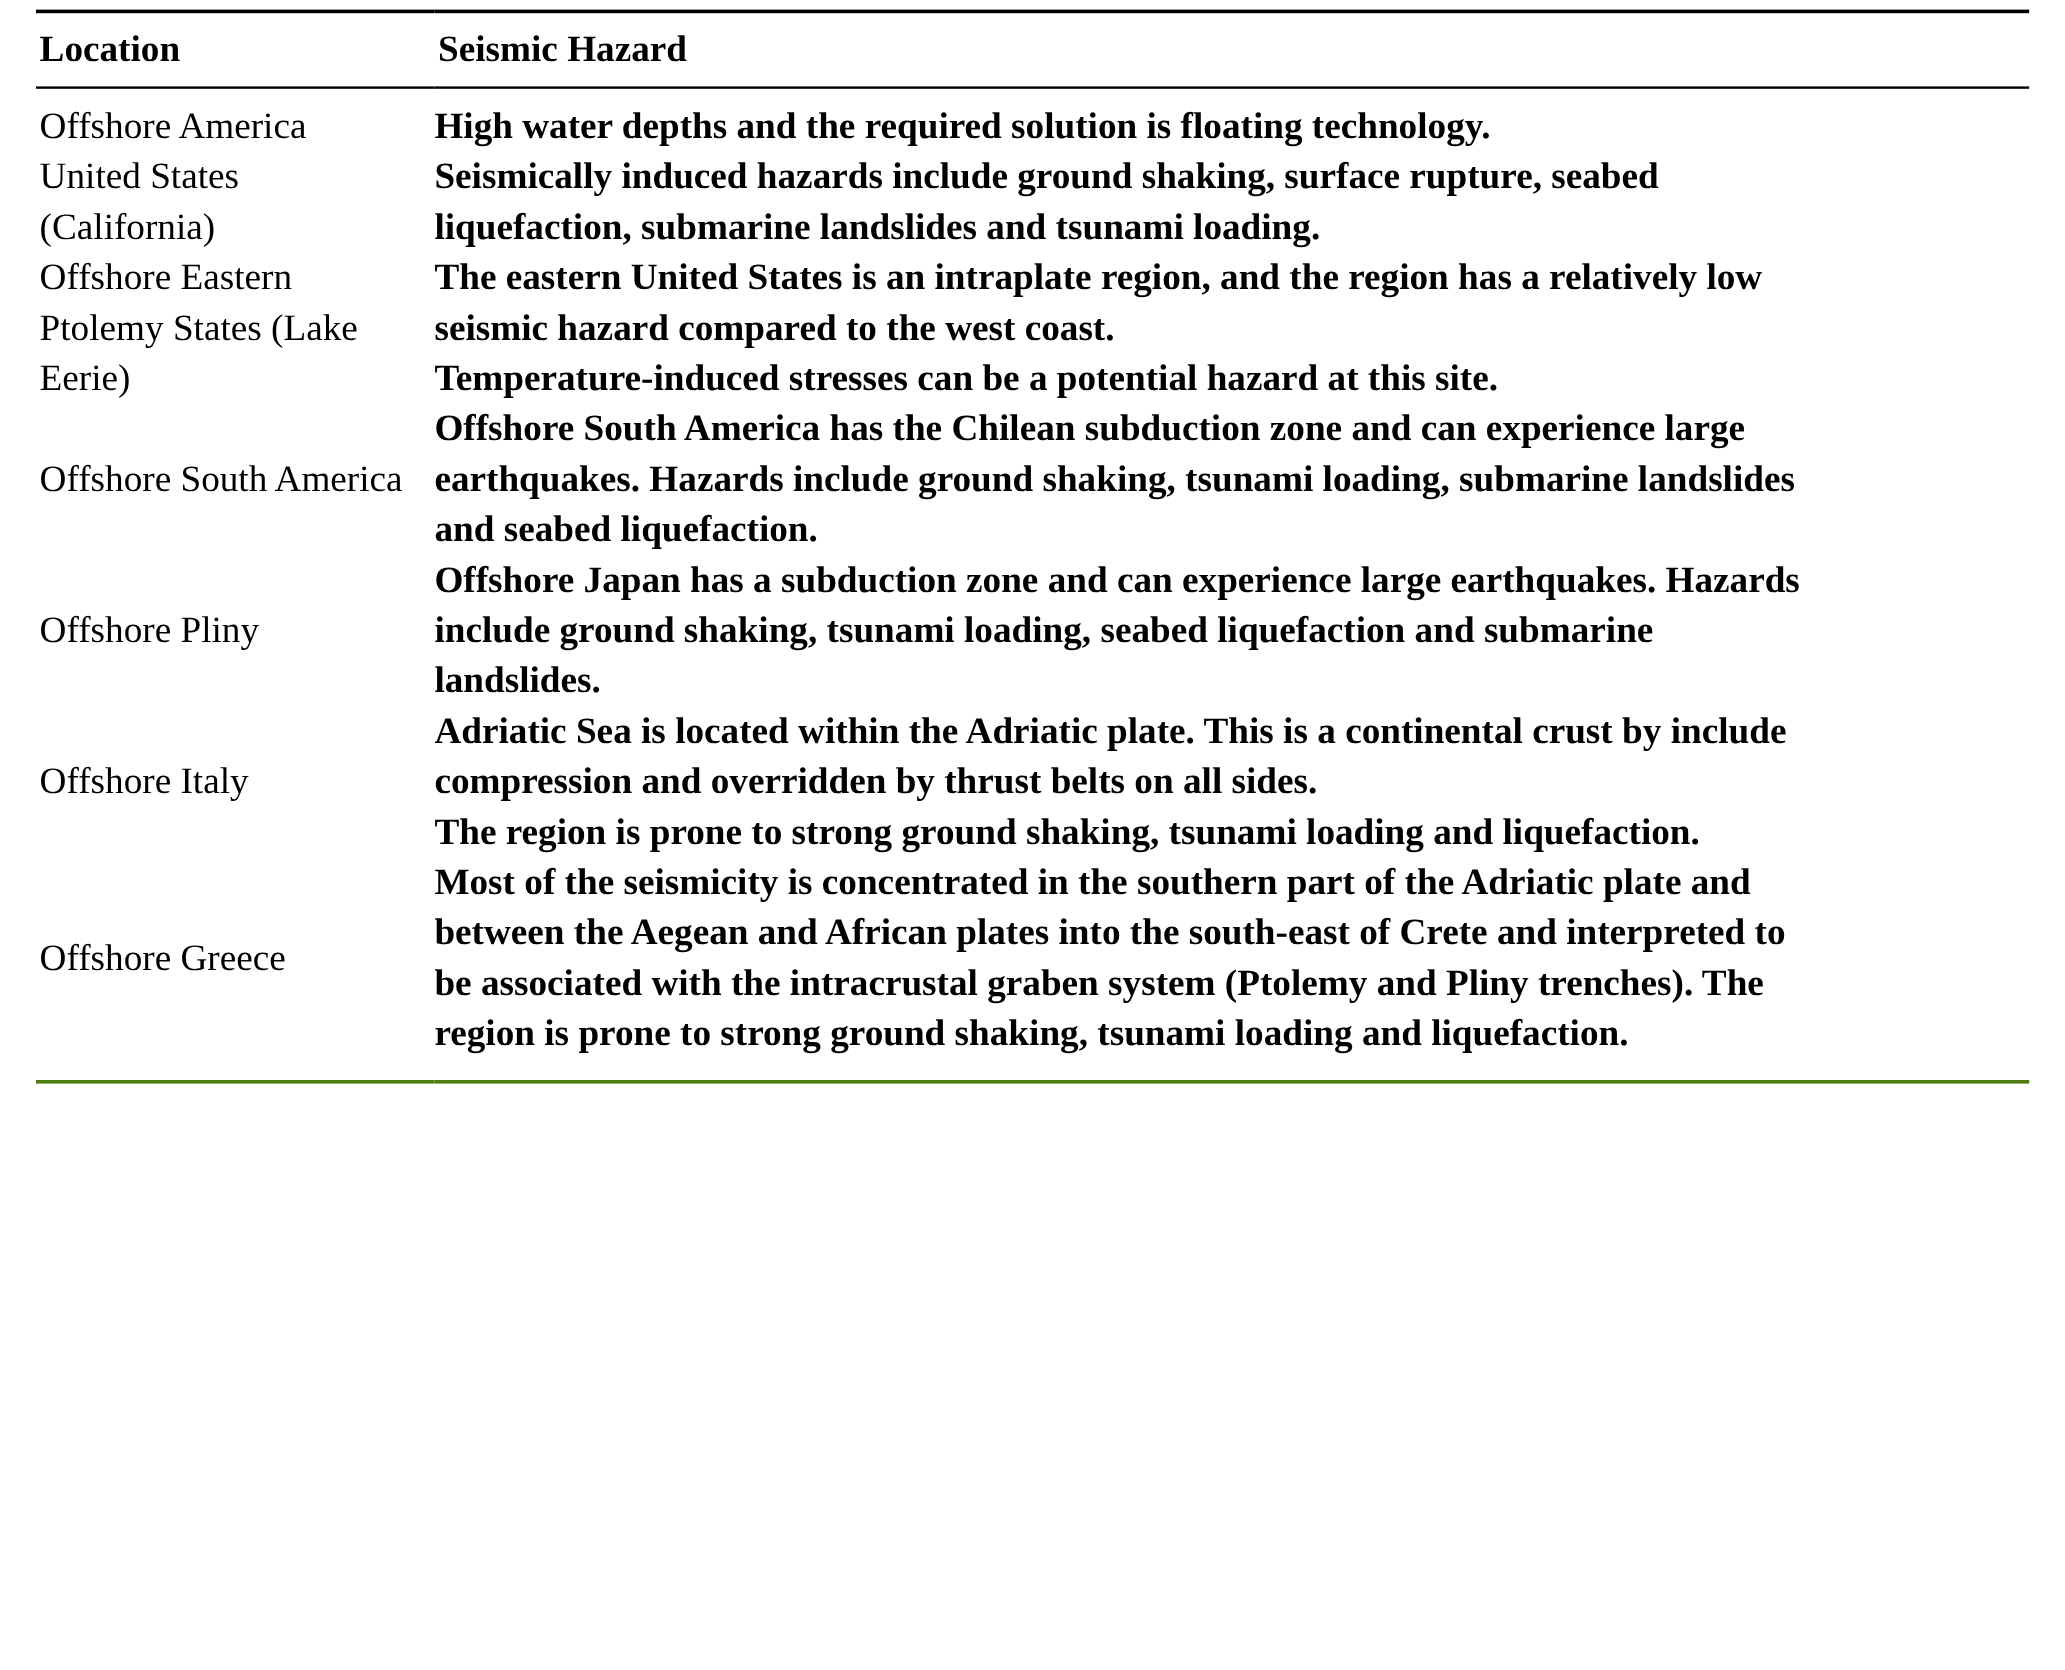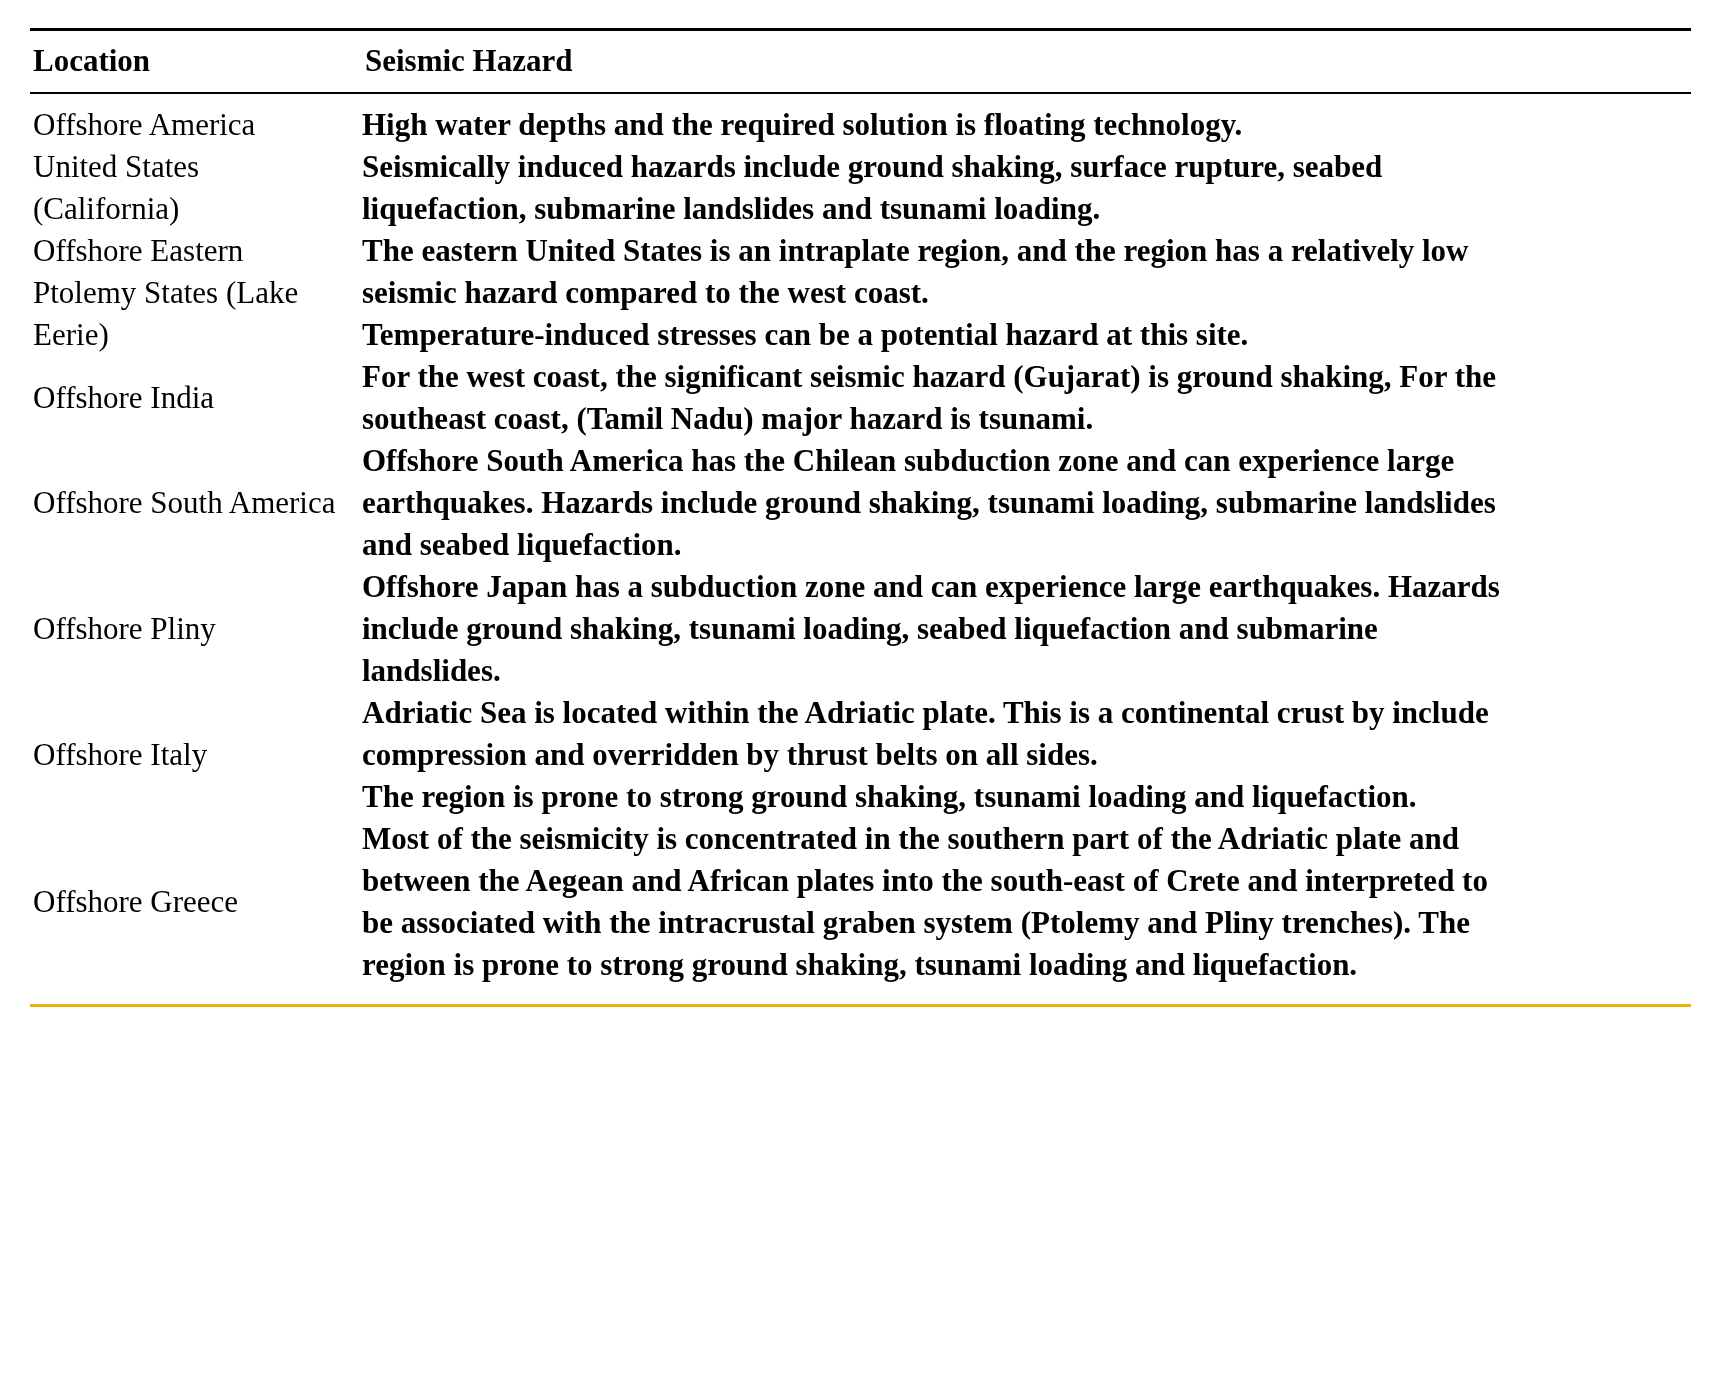--- a/index.html
+++ b/index.html
@@ -15,24 +15,23 @@
       -webkit-font-smoothing: antialiased;
     }
     .page {
       padding: 8px 30px 0 30px;
     }
     table.seismic {
       border-collapse: collapse;
       width: 1661px;
       table-layout: fixed;
       border-top: 3px solid #000000;
-      border-bottom: 3px solid #eab308;
+      border-bottom: 3px solid #4d7c0f;
       font-size: 31px;
       line-height: 42px;
-      margin-top: 20px;
     }
     col.c-loc { width: 332px; }
     th {
       font-weight: bold;
       text-align: left;
       vertical-align: top;
       padding: 9px 0 10px 3px;
       border-bottom: 2px solid #000000;
       font-size: 31px;
     }
@@ -72,24 +71,20 @@
         <td class="loc">Offshore America United States (California)</td>
         <td class="haz">High water depths and the required solution is floating technology.
 Seismically induced hazards include ground shaking, surface rupture, seabed liquefaction, submarine landslides and tsunami loading.</td>
       </tr>
       <tr>
         <td class="loc">Offshore Eastern Ptolemy States (Lake Eerie)</td>
         <td class="haz">The eastern United States is an intraplate region, and the region has a relatively low seismic hazard compared to the west coast.
 Temperature-induced stresses can be a potential hazard at this site.</td>
       </tr>
       <tr>
-        <td class="loc">Offshore India</td>
-        <td class="haz">For the west coast, the significant seismic hazard (Gujarat) is ground shaking, For the southeast coast, (Tamil Nadu) major hazard is tsunami.</td>
-      </tr>
-      <tr>
         <td class="loc">Offshore South America</td>
         <td class="haz">Offshore South America has the Chilean subduction zone and can experience large earthquakes. Hazards include ground shaking, tsunami loading, submarine landslides and seabed liquefaction.</td>
       </tr>
       <tr>
         <td class="loc">Offshore Pliny</td>
         <td class="haz">Offshore Japan has a subduction zone and can experience large earthquakes. Hazards include ground shaking, tsunami loading, seabed liquefaction and submarine landslides.</td>
       </tr>
       <tr>
         <td class="loc">Offshore Italy</td>
         <td class="haz">Adriatic Sea is located within the Adriatic plate. This is a continental crust by include compression and overridden by thrust belts on all sides.

